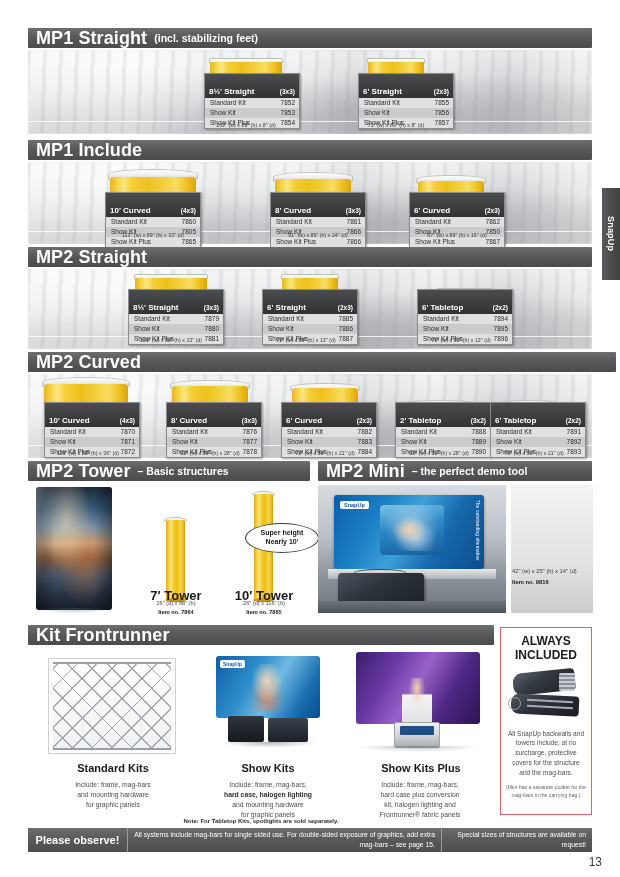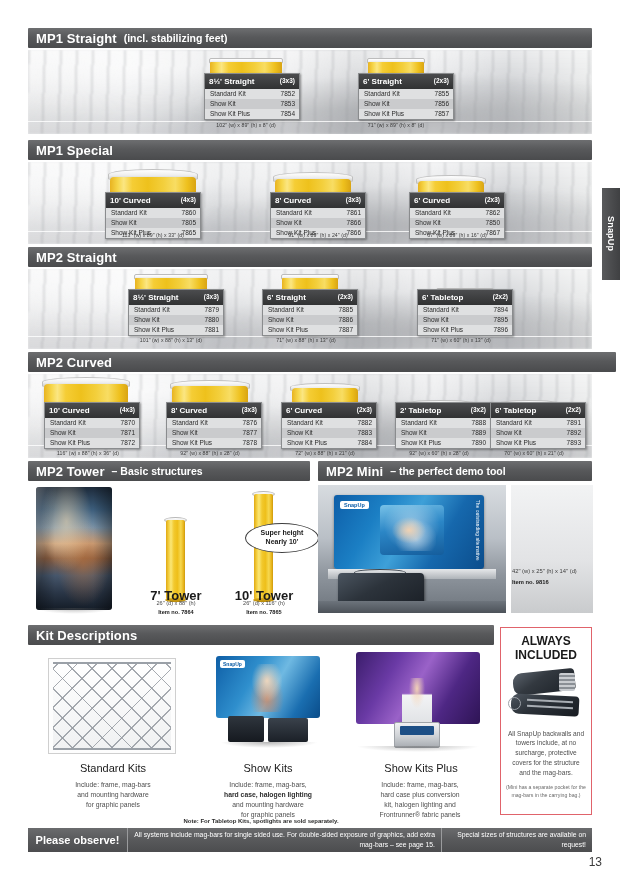--- a/index.html
+++ b/index.html
@@ -30,21 +30,21 @@
     height: 20px;
     background: linear-gradient(to bottom, #6d6e70 0%, #58595b 45%, #4a4b4d 100%);
     border-radius: 1px;
     display: flex;
     align-items: center;
     padding-left: 8px;
     color: #ffffff;
     overflow: hidden;
   }
   .sect-bar .t1 {
-    font-size: 13px;
+    font-size: 18px;
     font-weight: bold;
     letter-spacing: .1px;
     white-space: nowrap;
   }
   .sect-bar .t2 {
     font-size: 10.5px;
     font-weight: bold;
     margin-left: 7px;
     white-space: nowrap;
   }
@@ -114,25 +114,25 @@
   .spec {
     position: absolute;
     width: 96px;
     border: .5px solid #8a8c8e;
     box-shadow: 1px 1px 2px rgba(0,0,0,.35);
     font-size: 6.5px;
     line-height: 1;
     background: #cfd0d2;
   }
   .spec .hd {
-    display: flex; justify-content: space-between; align-items: center;
+    display: flex; justify-content: space-between; align-items: flex-end;
     background: linear-gradient(to bottom, #4b4c4e 0%, #313233 100%);
     color: #ffffff;
     padding: 2.5px 4px 2.5px 4px;
-    height: 15px;
+    height: 24px;
   }
   .spec .hd .nm { font-size: 8px; font-weight: bold; white-space: nowrap; }
   .spec .hd .cfg { font-size: 6.5px; font-weight: bold; white-space: nowrap; }
   .spec .rw {
     display: flex; justify-content: space-between;
     padding: 2px 4px 2px 5px;
     color: #2b2b2b;
     font-size: 6.5px;
     height: 10px;
     align-items: center;
@@ -188,21 +188,21 @@
   .lbl-i { font-size: 5.6px; font-weight: bold; color: #1a1a1a; }
 
   
   .photo {
     position: absolute;
     overflow: hidden;
     background: #2b2f36;
   }
 
   
-  .kit-title { font-size: 11px; font-weight: normal; text-align: center; color: #1a1a1a; }
+  .kit-title { font-size: 11px; font-weight: bold; text-align: center; color: #1a1a1a; }
   .kit-desc  { font-size: 6.8px; text-align: center; color: #4f4f4f; line-height: 1.45; }
   .kit-desc b { color: #2d2d2d; }
 
   
   #always {
     position: absolute;
     border: 1.5px solid #e0636b;
     background: #ffffff;
   }
   #always .ttl {
@@ -321,21 +321,21 @@
       <span class="no">7856</span>
     </div>
     <div class="rw a">
       <span>Show Kit Plus</span>
       <span class="no">7857</span>
     </div>
   </div>
   <div class="dims" style="left:346px; top:122px; width:100px;">71" (w) x 89" (h) x 8" (d)</div>
 
   <div class="sect-bar" style="top:140px; width:564px;">
-    <span class="t1">MP1 Special</span>
+    <span class="t1">MP1 Include</span>
   </div>
   <div class="band" style="top:162px; width:564px; height:82px;">
     <div class="bg"></div>
     <div class="floorline"></div>
   </div>
 
   <div class="stand curved" style="left:110px; top:177px; width:86px; height:52px;">
     <div class="curvetop" style="left:-2px; right:-2px; top:-8px; height:11px; border-radius:50% 50% 8% 8%;"></div>
     <div class="panel"></div>
     <div class="curvebot" style="left:0; right:0; bottom:-4px; height:8px; border-radius:0 0 50% 50%;"></div>
@@ -703,21 +703,21 @@
     <div style="position:absolute; left:0; top:116px; width:188px; height:12px;
       background: linear-gradient(to bottom, #6d747c, #4c5259);"></div>
   </div>
 
   <div style="position:absolute; left:511px; top:485px; width:82px; height:128px;
     background: linear-gradient(to bottom, #f2f3f4 0%, #e2e3e5 60%, #c9cbcd 100%);"></div>
   <div style="position:absolute; left:512px; top:568px; width:82px; font-size:5.8px; color:#3d3d3d;">42" (w) x 25" (h) x 14" (d)</div>
   <div style="position:absolute; left:512px; top:579px; width:82px; font-size:5.8px; font-weight:bold; color:#1a1a1a;">Item no. 9816</div>
 
   <div class="sect-bar" style="top:625px; width:466px;">
-    <span class="t1">Kit Descriptions</span>
+    <span class="t1">Kit Frontrunner</span>
   </div>
 
   <div class="frame-graphic" style="left:48px; top:658px; width:128px; height:96px;">
     <div style="position:absolute; inset:4px;
       background:
         repeating-linear-gradient(45deg,  rgba(150,155,162,.85) 0 1.2px, rgba(255,255,255,0) 1.2px 14px),
         repeating-linear-gradient(-45deg, rgba(150,155,162,.85) 0 1.2px, rgba(255,255,255,0) 1.2px 14px),
         linear-gradient(to bottom, #ffffff, #f0f1f2);"></div>
     <div style="position:absolute; left:4px; right:4px; top:3px; height:2px; background:#9aa0a7;"></div>
     <div style="position:absolute; left:4px; right:4px; bottom:3px; height:2px; background:#9aa0a7;"></div>

